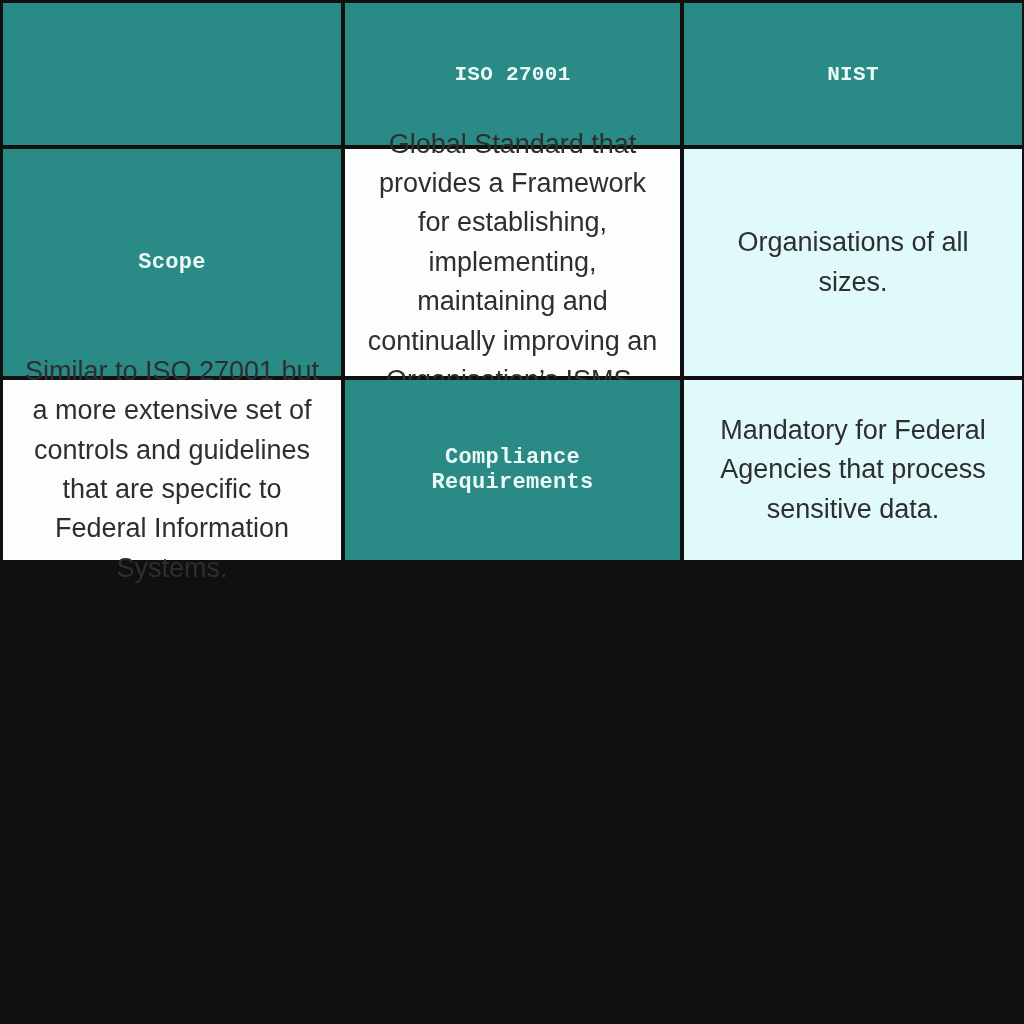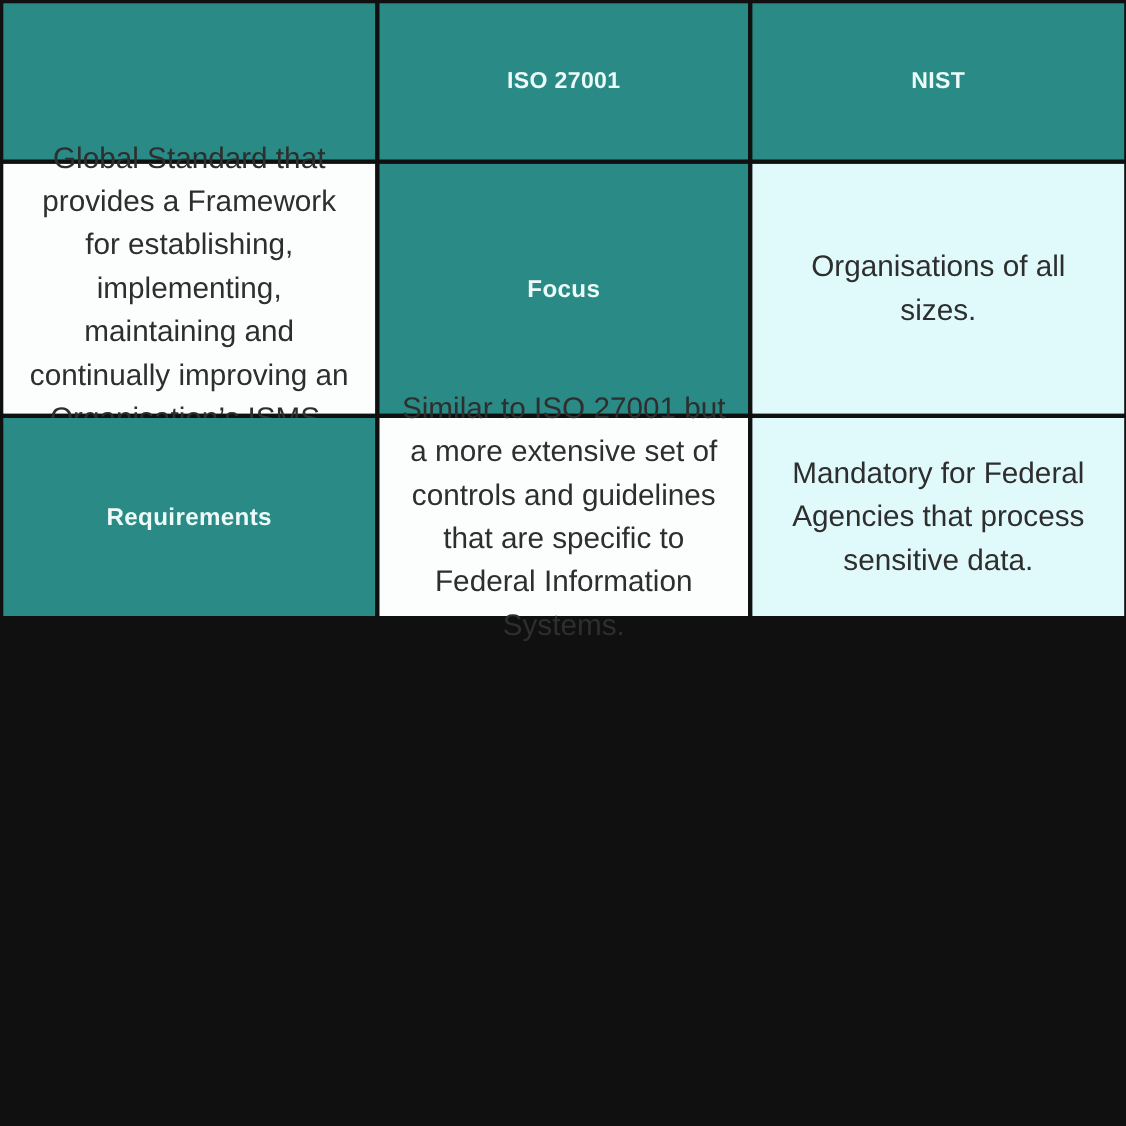--- a/index.html
+++ b/index.html
@@ -35,20 +35,21 @@
     justify-content: center;
     text-align: center;
     padding: 14px 20px;
   }
   .cell-head {
     background: var(--teal, #2a8a86);
     color: var(--header_text, #ecfaf8);
     font-weight: bold;
     font-size: 22px;
     letter-spacing: 0.3px;
+    font-family: Liberation Mono, monospace;
   }
   .cell-col-head {
     font-size: 21px;
   }
   .cell-body {
     color: var(--body_text, #2e2e2e);
     font-size: 27px;
     line-height: 1.46;
     padding: 2px 18px;
   }
@@ -63,24 +64,24 @@
 </head>
 <body>
 
 <div class="canvas">
   <div class="table-grid">
 
     <div class="cell cell-head"></div>
     <div class="cell cell-head cell-col-head">ISO 27001</div>
     <div class="cell cell-head cell-col-head">NIST</div>
 
+    <div class="cell cell-head">Scope</div>
     <div class="cell cell-body bg-white">Global  Standard that provides a Framework for establishing, implementing, maintaining and continually improving an Organisation’s ISMS.</div>
 
-    <div class="cell cell-head">Focus</div>
     <div class="cell cell-body bg-cyan">Organisations of all sizes.</div>
 
-    <div class="cell cell-head">Requirements</div>
     <div class="cell cell-body bg-white">Similar to ISO 27001 but a more extensive set of controls and guidelines that are specific to Federal Information Systems.</div>
 
+    <div class="cell cell-head">Compliance Requirements</div>
     <div class="cell cell-body bg-cyan">Mandatory for Federal Agencies that process sensitive data.</div>
 
   </div>
 </div>
 
 </body></html>

